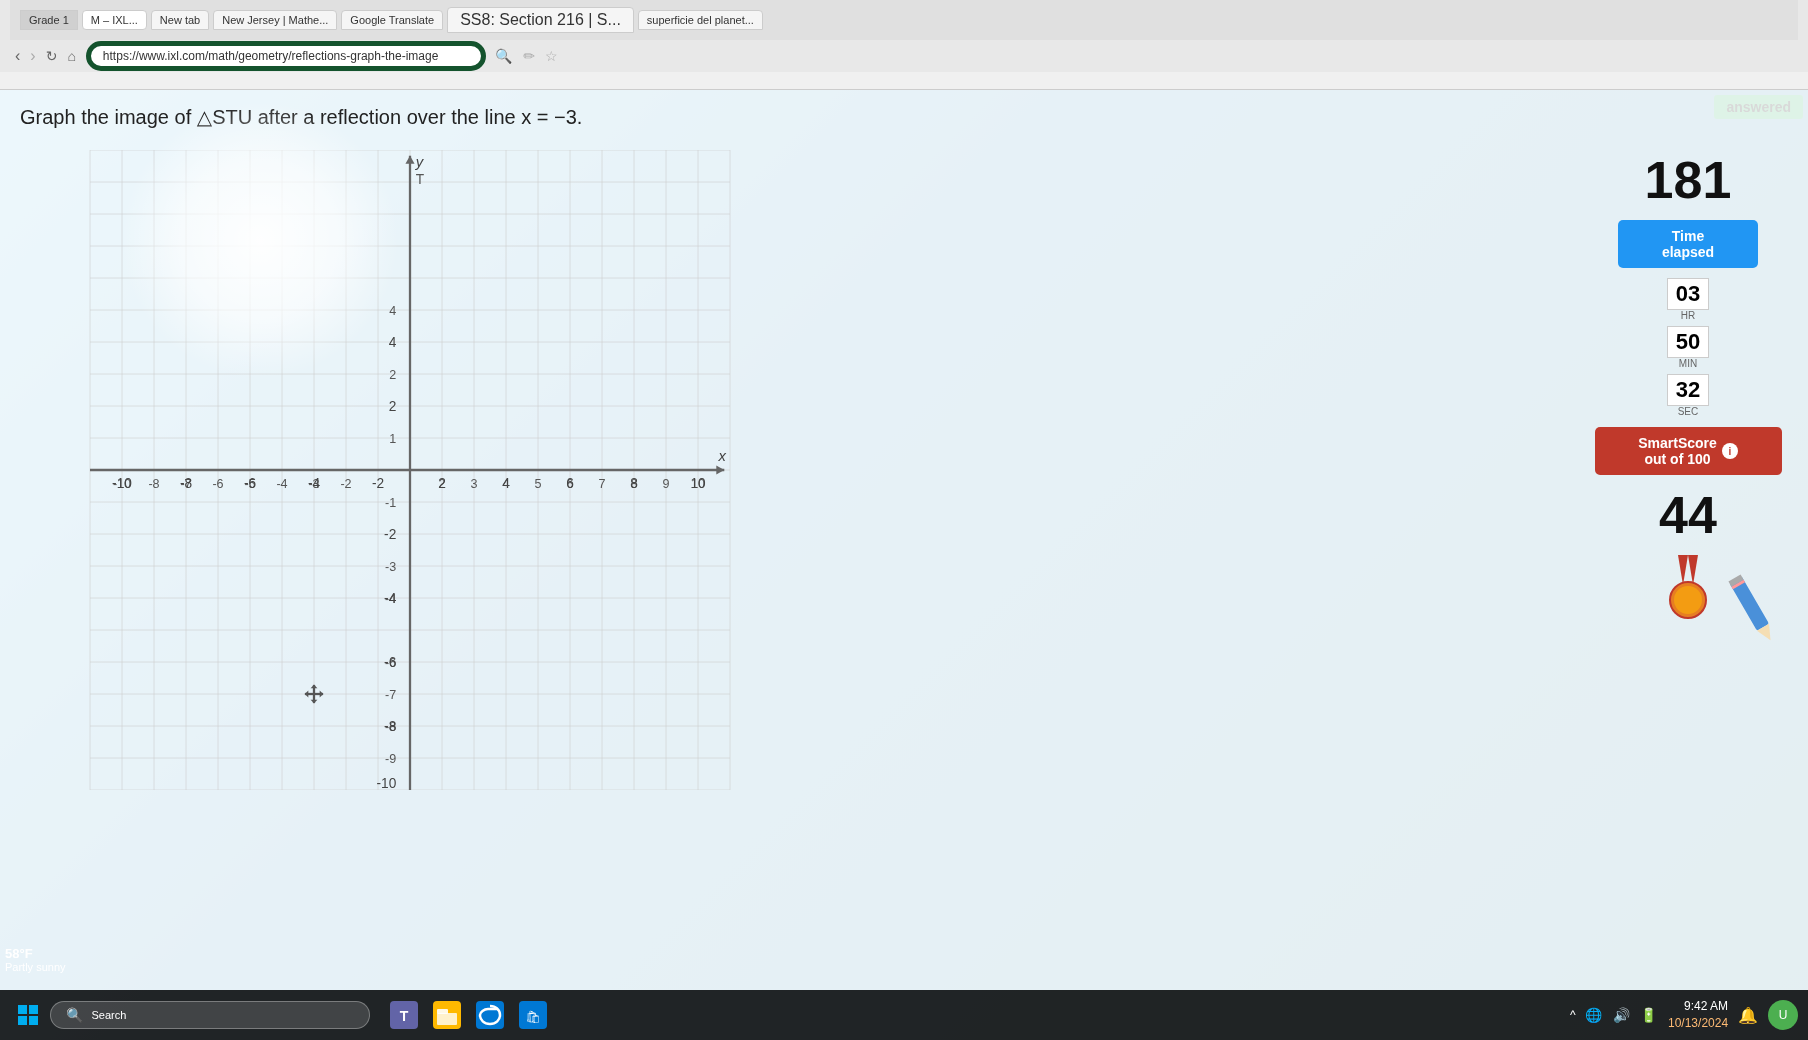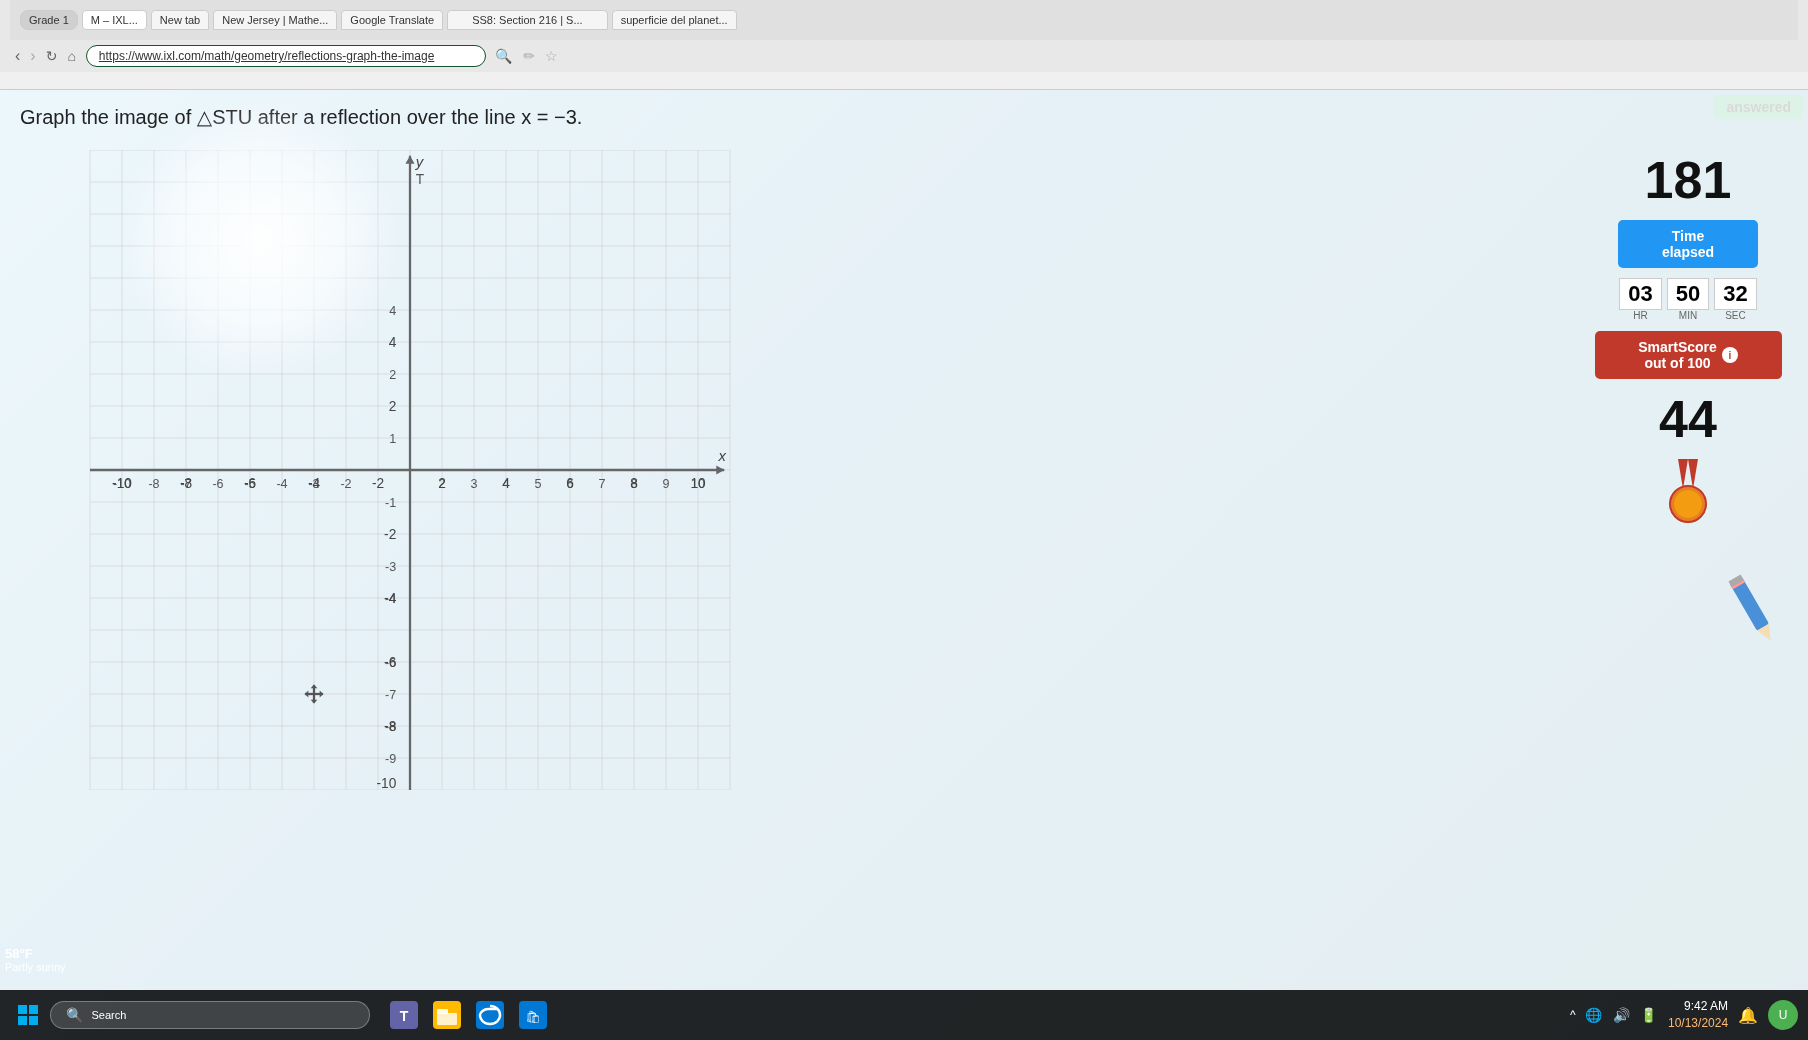--- a/index.html
+++ b/index.html
@@ -32,27 +32,26 @@
     .browser-address-bar {
       height: 32px;
       background: #e8e8e8;
       display: flex;
       align-items: center;
       padding: 0 15px;
       gap: 10px;
     }
     .url-bar {
       background: white;
-      border: 1px solid #14532d;
+      border: 5px solid #14532d;
       border-radius: 15px;
       padding: 3px 12px;
       font-size: 12px;
       color: #333;
       flex: 0 0 400px;
-      text-decoration: underline;
     }
     .tab-bar {
       height: 30px;
       background: #e0e0e0;
       display: flex;
       align-items: center;
       padding: 0 10px;
       gap: 8px;
       font-size: 11px;
     }
@@ -123,20 +122,21 @@
       font-size: 14px;
       font-weight: bold;
       text-align: center;
       width: 140px;
     }
 
     .time-display {
       display: flex;
       gap: 5px;
       align-items: flex-end;
+      flex-direction: column;
     }
     .time-unit {
       display: flex;
       flex-direction: column;
       align-items: center;
     }
     .time-value {
       font-size: 22px;
       font-weight: bold;
       border: 1px solid #ccc;
@@ -290,26 +290,26 @@
       width: 100%;
       height: 100%;
     }
   </style>
 </head>
 <body>
 
 <div class="browser-chrome">
   <div class="browser-top-bar">
     <div class="tab-bar" style="width:100%; height:100%; display:flex; align-items:center; gap:4px;">
-      <div class="tab-item" style="background:#d0d0d0; font-size:11px; padding:3px 8px; border-radius:8px;">Grade 1</div>
+      <div class="tab-item" style="background:#d0d0d0; font-size:11px; padding:3px 8px; border-radius:0;">Grade 1</div>
       <div class="tab-item active" style="background:white; font-size:11px; padding:3px 8px; border-radius:4px;">M – IXL...</div>
       <div class="tab-item" style="font-size:11px; padding:3px 8px;">New tab</div>
       <div class="tab-item" style="font-size:11px; padding:3px 8px;">New Jersey | Mathe...</div>
       <div class="tab-item" style="font-size:11px; padding:3px 8px;">Google Translate</div>
-      <div class="tab-item" style="font-size:11px; padding:3px 24px;">SS8: Section 216 | S...</div>
+      <div class="tab-item" style="font-size:16px; padding:3px 12px;">SS8: Section 216 | S...</div>
       <div class="tab-item" style="font-size:11px; padding:3px 8px;">superficie del planet...</div>
     </div>
   </div>
   <div class="browser-address-bar">
     <span style="cursor:pointer; font-size:16px; color:#666;">‹</span>
     <span style="cursor:pointer; font-size:16px; color:#aaa;">›</span>
     <span style="cursor:pointer; font-size:14px; color:#666;">↻</span>
     <span style="cursor:pointer; font-size:14px; color:#666;">⌂</span>
     <div class="url-bar">
       <span>https://www.ixl.com/math/geometry/reflections-graph-the-image</span>

